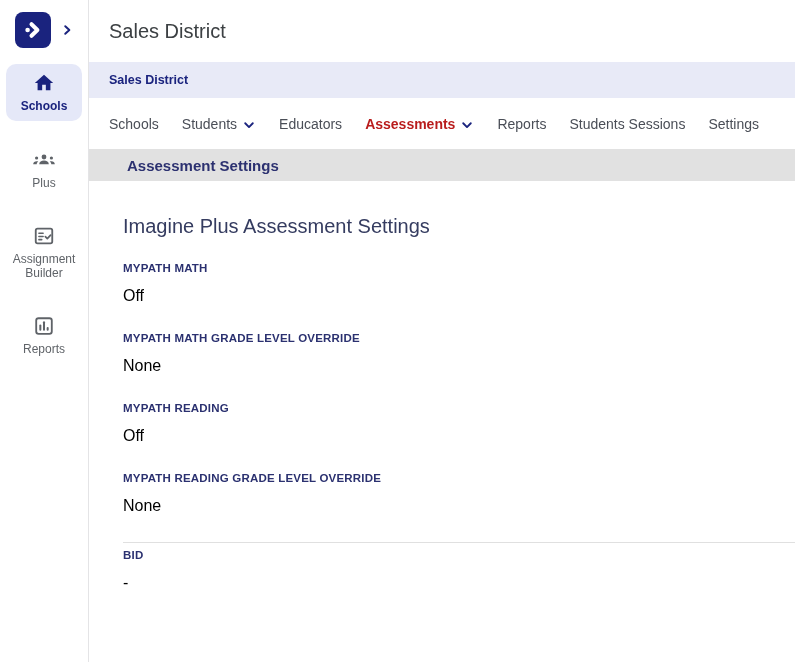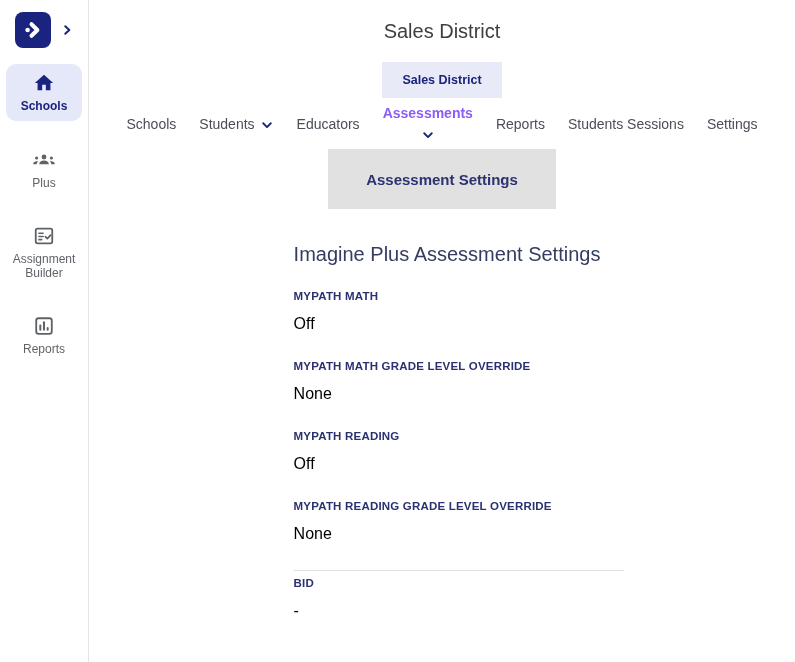--- a/index.html
+++ b/index.html
@@ -38,45 +38,45 @@
     display: flex; flex-direction: column; align-items: center; gap: 5px;
     font-size: 12px; color: #5f6368; text-align: center;
     border-radius: 10px; cursor: pointer; line-height: 1.2;
   }
   .nav-item + .nav-item { margin-top: 18px; }
   .nav-item.active { background: #e5e8f8; color: #1a237e; font-weight: 700; }
   .nav-item .nav-icon { display: flex; color: #5f6368; }
   .nav-item.active .nav-icon { color: #1a237e; }
 
   
-  .main { flex: 1; display: flex; flex-direction: column; min-width: 0; align-items: center; }
+  .main { flex: 1; display: flex; flex-direction: column; min-width: 0; }
 
   .page-header {
     height: 62px; display: flex; align-items: center;
     padding: 0 20px; font-size: 20px; color: #3c4043;
     background: #ffffff;
   }
   .breadcrumb-bar {
     height: 36px; background: #e8eaf7;
     display: flex; align-items: center; padding: 0 20px;
     font-size: 12.5px; font-weight: 700; color: #1a237e;
   }
   .breadcrumb-item { cursor: pointer; }
 
   .tab-nav {
     height: 51px; display: flex; align-items: center;
     padding: 0 20px; gap: 23px;
     font-size: 14px; color: #4a4e57; background: #ffffff;
   }
   .tab { display: flex; align-items: center; gap: 5px; cursor: pointer; white-space: nowrap; }
-  .tab.active { font-weight: 700; color: #8b5cf6; flex-direction: column; }
+  .tab.active { font-weight: 700; color: #b91c1c; }
   .tab .chev { display: flex; color: #1a237e; margin-top: 2px; }
 
   .section-bar {
-    height: 60px; background: #e1e1e1;
+    height: 32px; background: #e1e1e1;
     display: flex; align-items: center; padding: 0 38px;
     font-size: 15px; font-weight: 700; color: #2c3170;
   }
 
   .content { flex: 1; padding: 22px 24px 0 34px; overflow: hidden; }
   .content-heading {
     font-size: 20px; font-weight: 400; color: #353c60;
     margin: 12px 0 24px 0;
   }
   .field { margin-bottom: 27px; }

